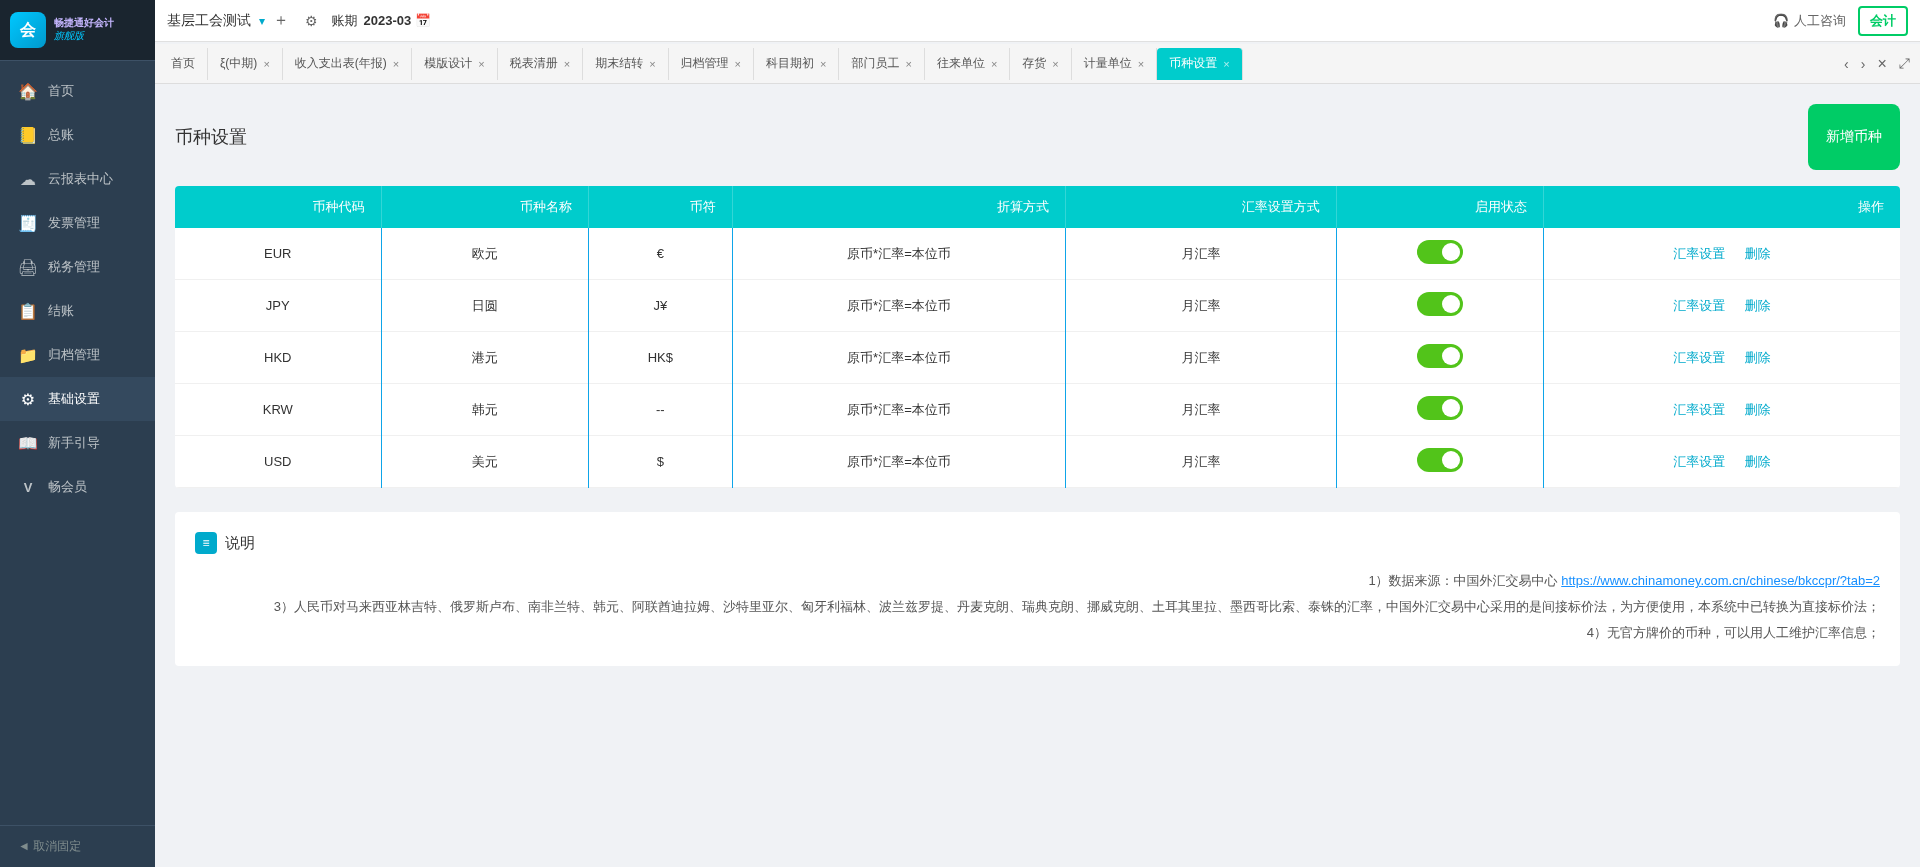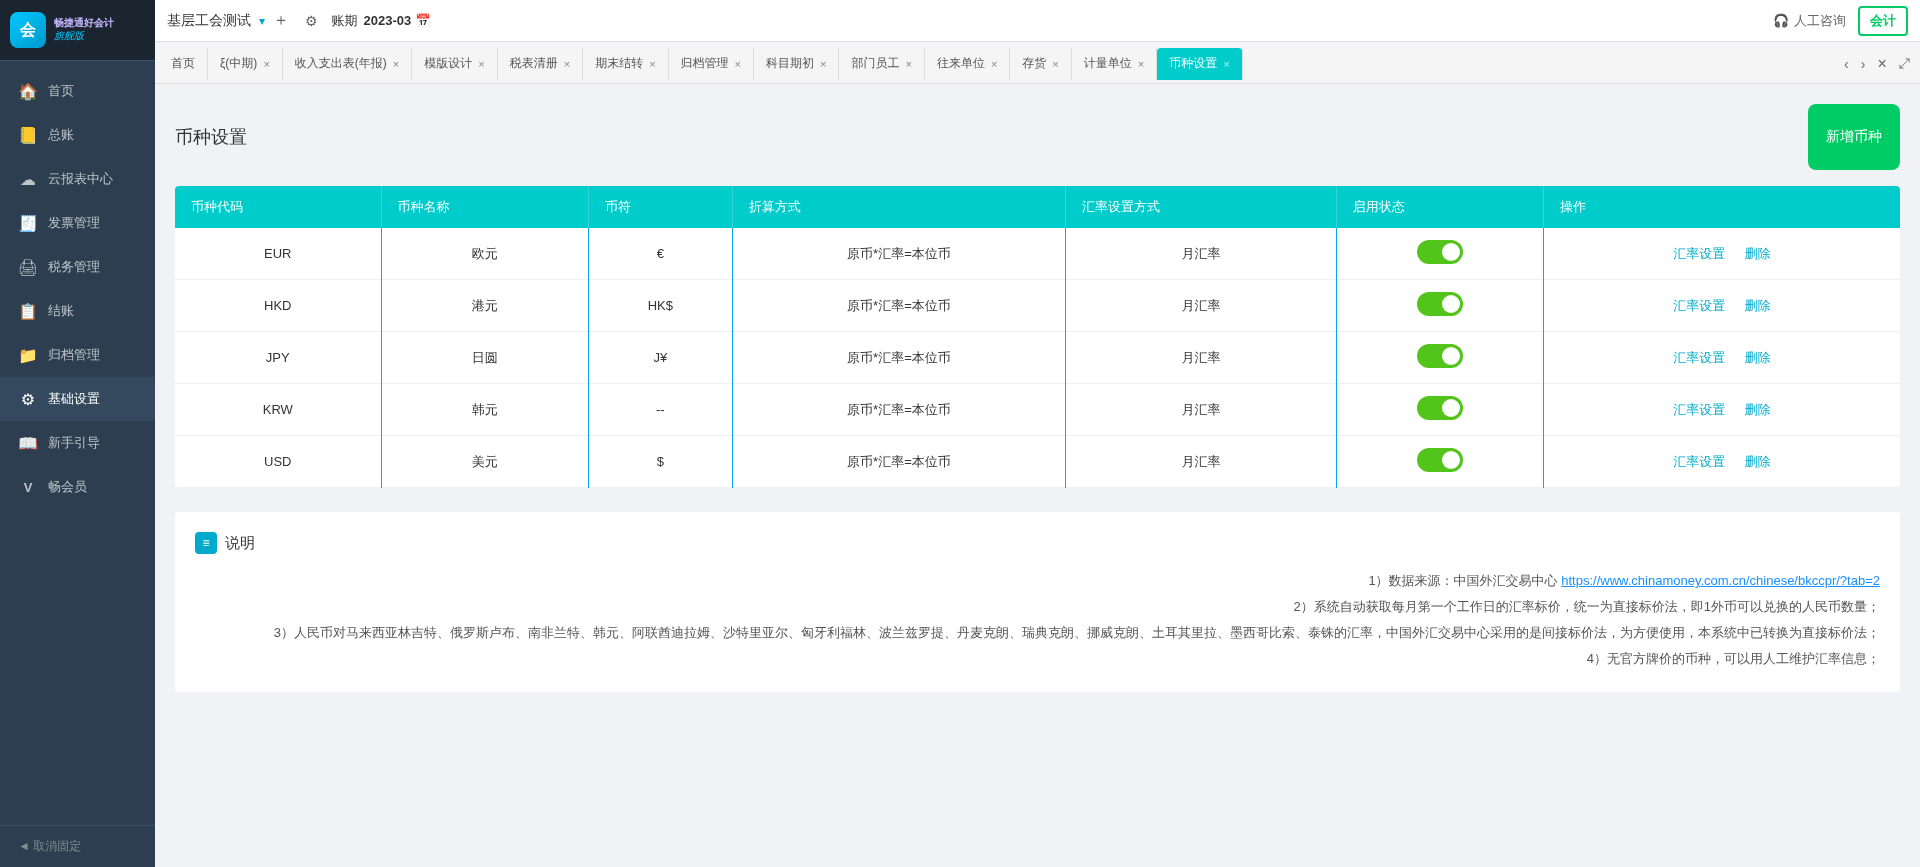--- a/index.html
+++ b/index.html
@@ -90,21 +90,21 @@
       background: #00cc66; color: #fff; border: none; padding: 24px 18px;
       border-radius: 8px; font-size: 14px; cursor: pointer; font-weight: 500;
     }
 
     
     .table-container { background: #fff; border-radius: 4px; overflow: hidden; margin-bottom: 24px; }
     table { width: 100%; border-collapse: collapse; }
     thead tr { background: #00cccc; }
     thead th {
       color: #fff; font-size: 13px; font-weight: 500;
-      padding: 12px 16px; text-align: left; border-right: 1px solid rgba(255,255,255,0.2);
+      padding: 12px 16px; text-align: right; border-right: 1px solid rgba(255,255,255,0.2);
     }
     thead th:last-child { border-right: none; }
     tbody tr { border-bottom: 1px solid #f0f0f0; }
     tbody td { padding: 12px 16px; text-align: center; color: #333; font-size: 13px; border-right: 1px solid #0ea5e9; }
     tbody td:last-child { border-right: none; }
 
     
     .toggle {
       display: inline-flex; align-items: center; cursor: pointer;
       width: 46px; height: 24px; border-radius: 12px;
@@ -293,37 +293,37 @@
     <td>月汇率</td>
     <td>
       <div class="toggle"></div>
     </td>
     <td>
       <span class="action-link">汇率设置</span>
       <span class="action-link" style="color:#00aacc;">删除</span>
     </td>
   </tr>
           <tr>
+    <td>JPY</td>
+    <td>日圆</td>
+    <td>J¥</td>
+    <td>原币*汇率=本位币</td>
+    <td>月汇率</td>
+    <td>
+      <div class="toggle"></div>
+    </td>
+    <td>
+      <span class="action-link">汇率设置</span>
+      <span class="action-link" style="color:#00aacc;">删除</span>
+    </td>
+  </tr>
+          <tr>
     <td>HKD</td>
     <td>港元</td>
     <td>HK$</td>
-    <td>原币*汇率=本位币</td>
-    <td>月汇率</td>
-    <td>
-      <div class="toggle"></div>
-    </td>
-    <td>
-      <span class="action-link">汇率设置</span>
-      <span class="action-link" style="color:#00aacc;">删除</span>
-    </td>
-  </tr>
-          <tr>
-    <td>JPY</td>
-    <td>日圆</td>
-    <td>J¥</td>
     <td>原币*汇率=本位币</td>
     <td>月汇率</td>
     <td>
       <div class="toggle"></div>
     </td>
     <td>
       <span class="action-link">汇率设置</span>
       <span class="action-link" style="color:#00aacc;">删除</span>
     </td>
   </tr>
@@ -359,18 +359,17 @@
     </table>
   </div>
 
   <div class="notes-section">
     <div class="notes-title">
       <div class="notes-icon">≡</div>
       <span>说明</span>
     </div>
     <ul class="notes-list" id="notes-list">
     <li>1）数据来源：中国外汇交易中心 <a class="notes-link" href="#">https://www.chinamoney.com.cn/chinese/bkccpr/?tab=2</a></li>
-        <li>2）系统自动获取每月第一个工作日的汇率标价，统一为直接标价法，即1外币可以兑换的人民币数量；</li>
         <li>3）人民币对马来西亚林吉特、俄罗斯卢布、南非兰特、韩元、阿联酋迪拉姆、沙特里亚尔、匈牙利福林、波兰兹罗提、丹麦克朗、瑞典克朗、挪威克朗、土耳其里拉、墨西哥比索、泰铢的汇率，中国外汇交易中心采用的是间接标价法，为方便使用，本系统中已转换为直接标价法；</li>
         <li>4）无官方牌价的币种，可以用人工维护汇率信息；</li>
       </ul>
   </div>
 </div>
 
 </body></html>

